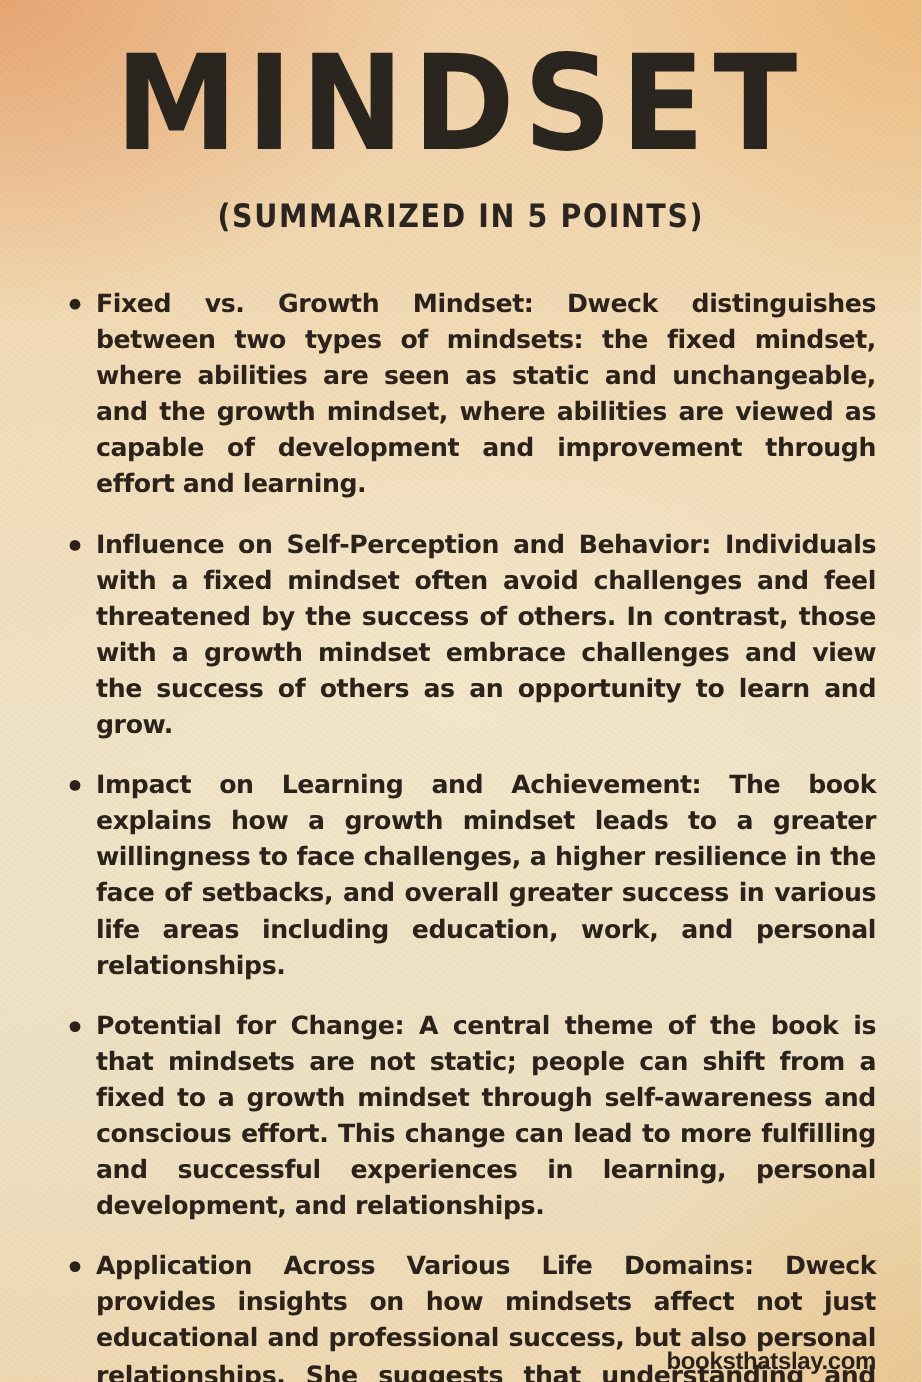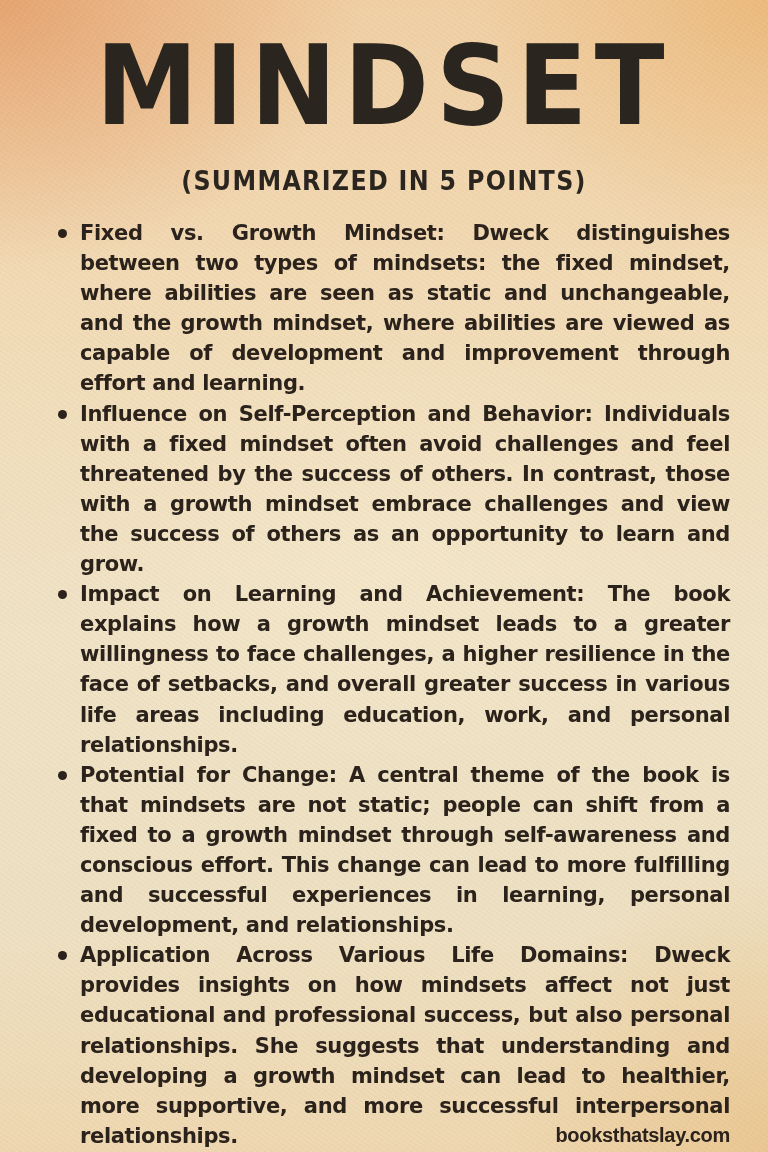--- a/index.html
+++ b/index.html
@@ -71,20 +71,21 @@
       position: relative;
       padding-left: 22px;
       font-family: "DejaVu Sans", sans-serif;
       font-weight: bold;
       font-size: 21px;
       line-height: 30.1px;
       text-align: justify;
       color: #2a221b;
       letter-spacing: -0.35px;
       word-spacing: 0px;
+      margin-top: 20px;
     }
     .bullet {
       position: absolute;
       left: 0;
       top: 11px;
       width: 9px;
       height: 9px;
       border-radius: 50%;
       background: #2a221b;
     }

